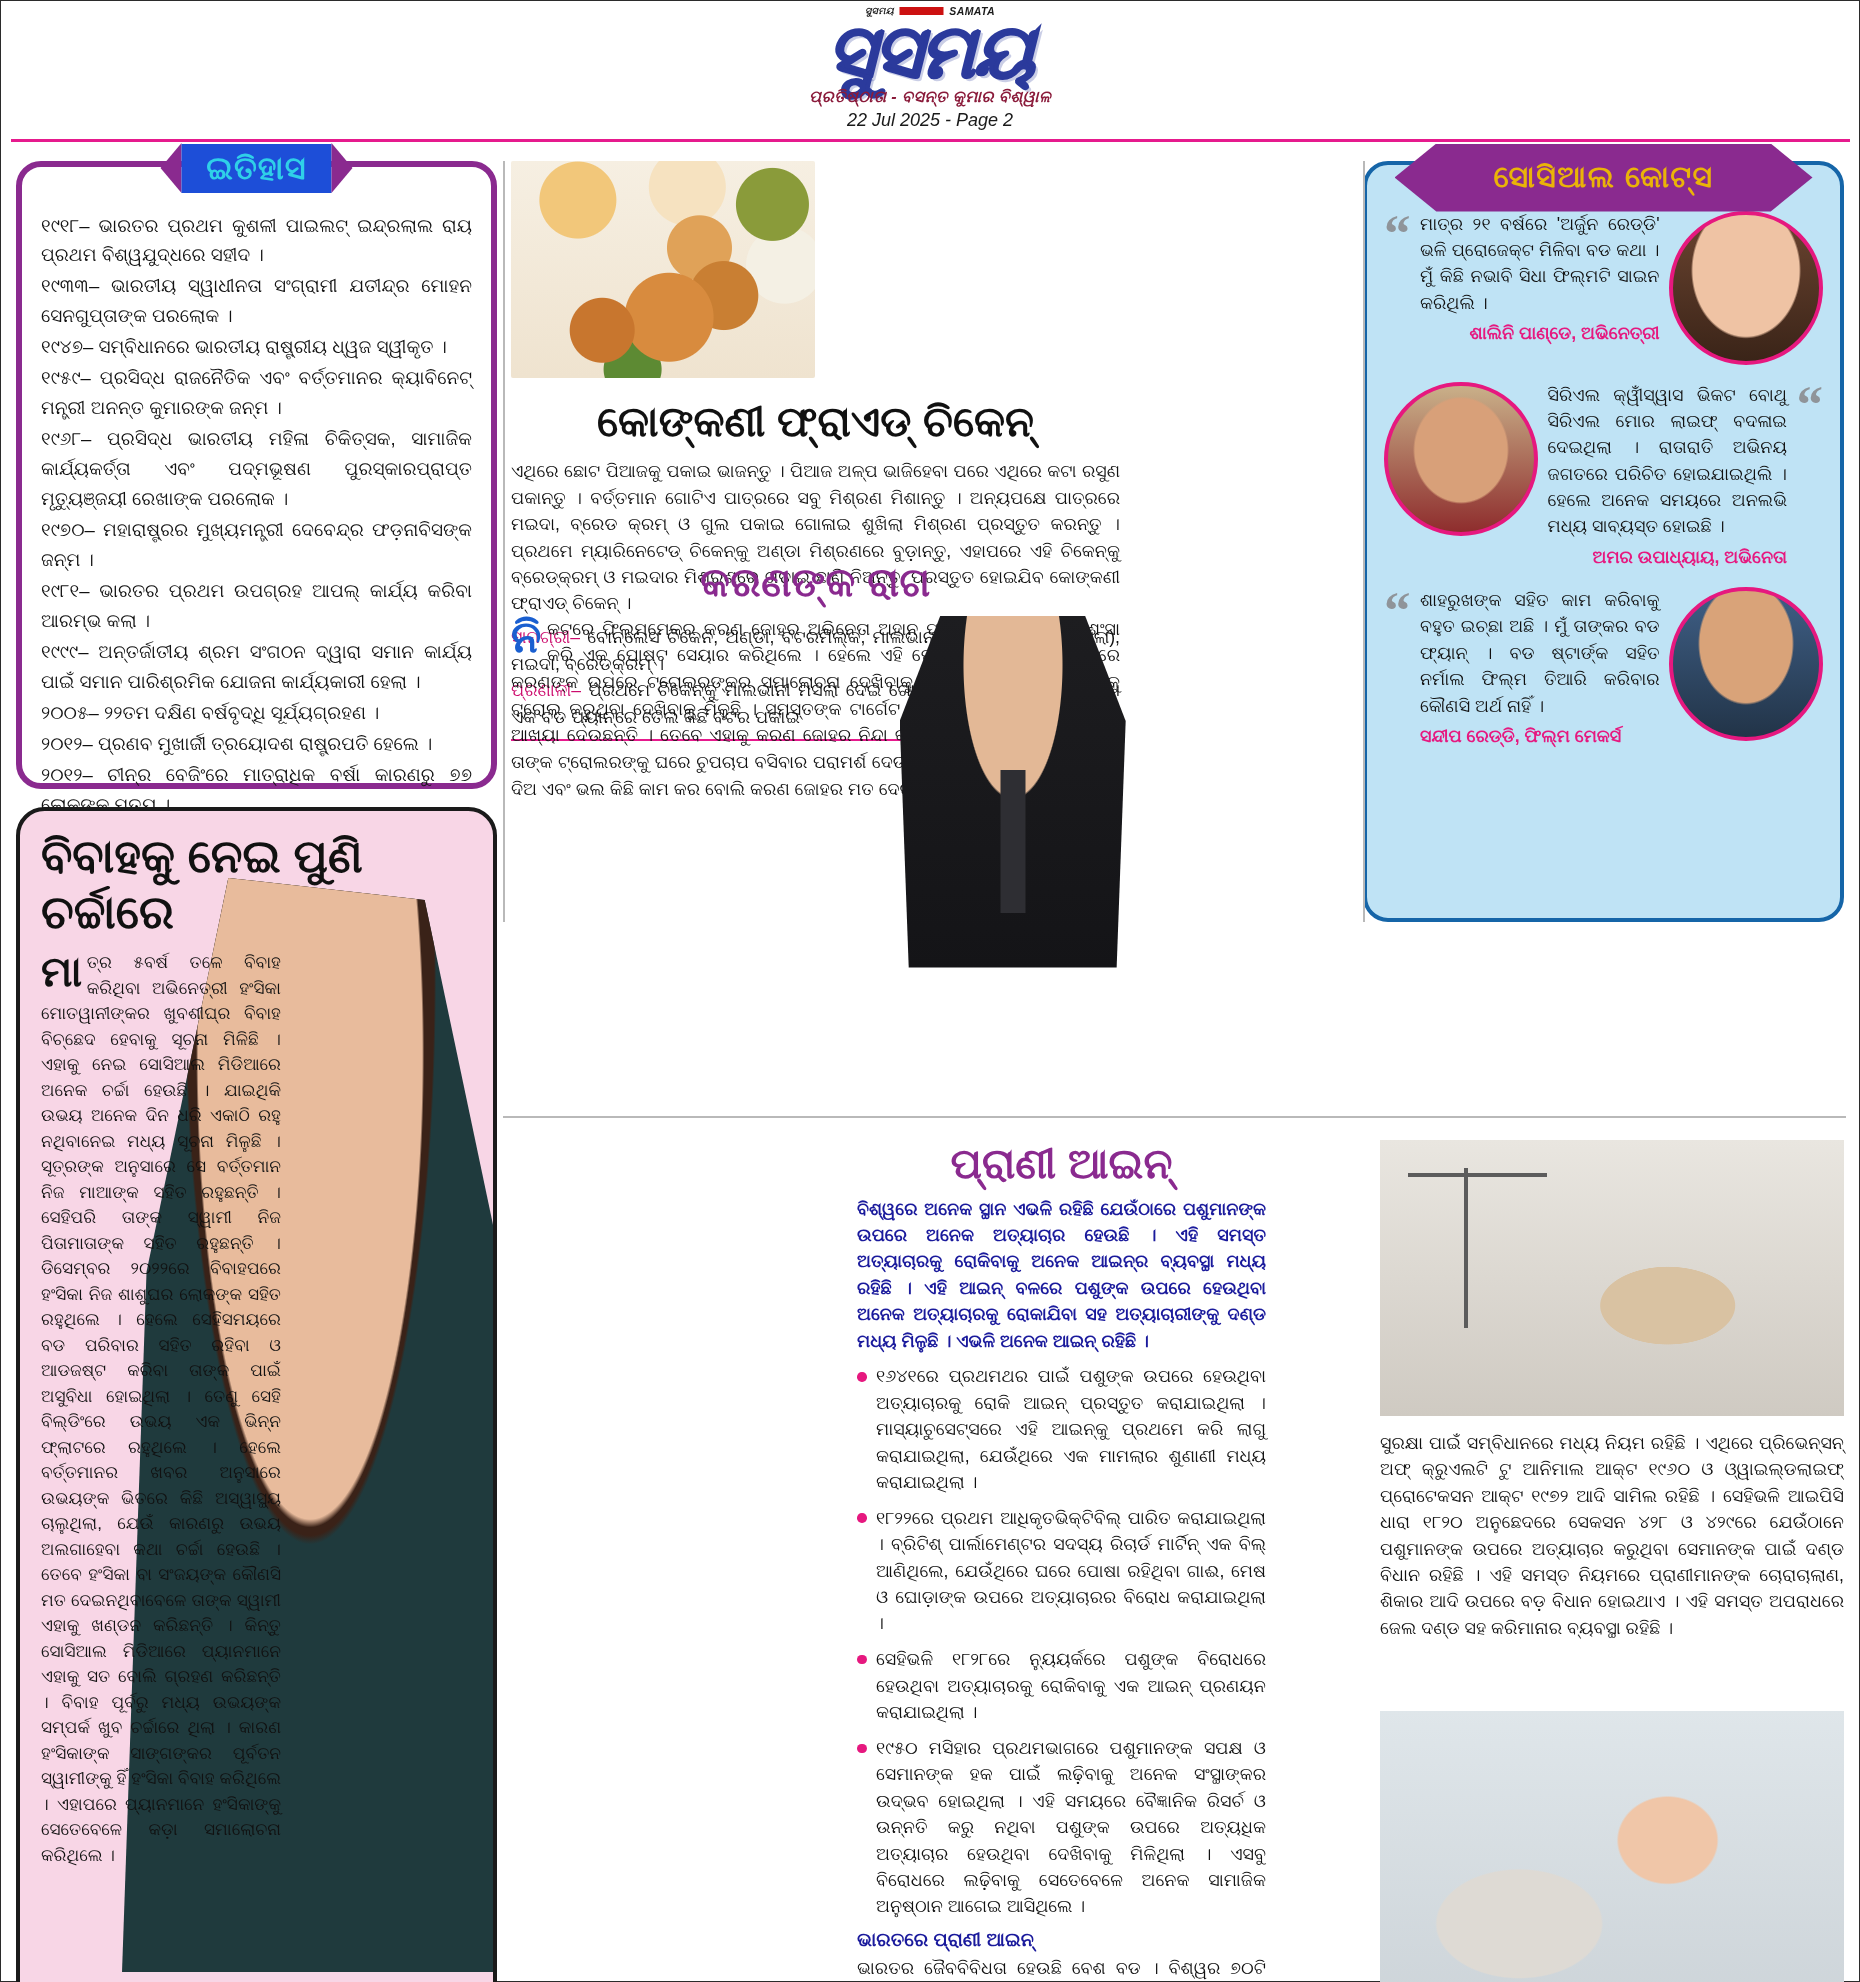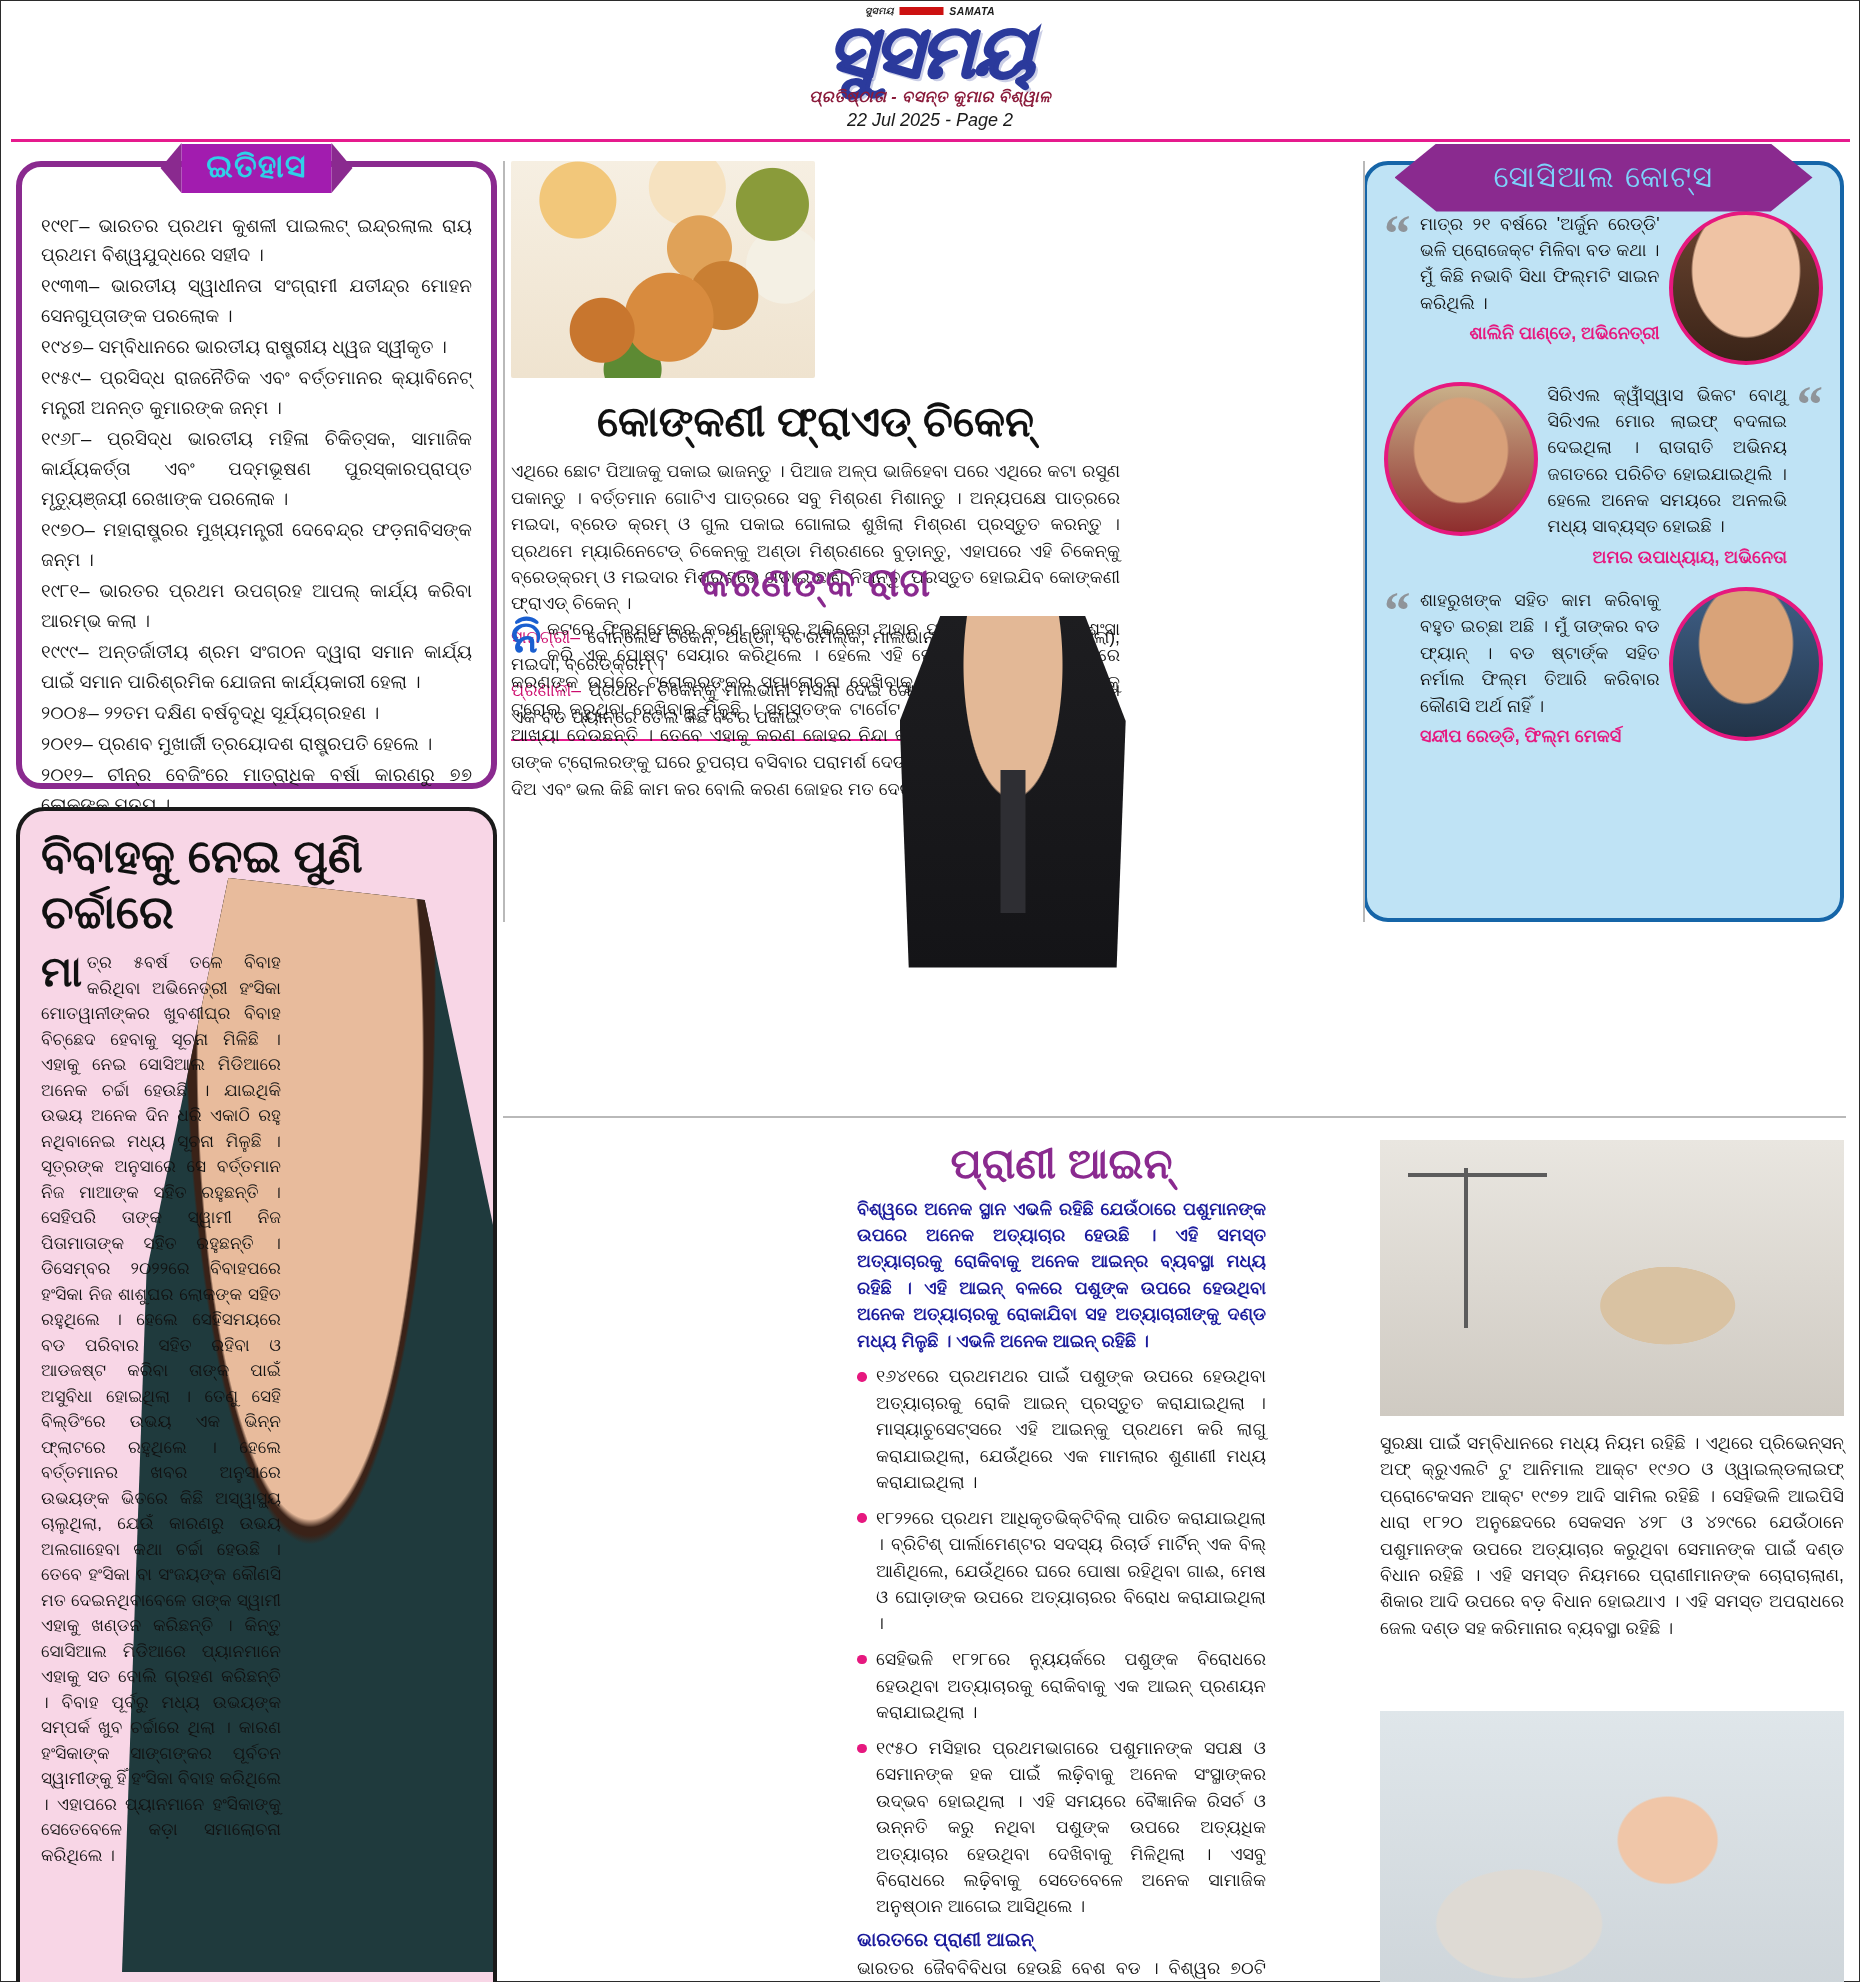--- a/index.html
+++ b/index.html
@@ -77,25 +77,24 @@
     border-radius: 25px;
     background: #fff;
     padding: 44px 19px 13.3px 19px;
   }
   .ribbon {
     position:absolute; top:-23px; left:50%; transform:translateX(-50%);
     height: 49px; min-width: 399px;
     display:flex; align-items:center; justify-content:center;
   }
   .ribbon .mid {
-    background:#a21caf; height:49px; padding: 16px 25px;
+    background:#1d4ed8; height:49px; padding: 16px 25px;
     display:flex; align-items:center; justify-content:center;
     font-size:32px; font-weight:bold; color:#2fd0e8; letter-spacing:1px;
     white-space:nowrap;
-    font-family:Liberation Mono, monospace;
   }
   .ribbon .arrow-l, .ribbon .arrow-r {
     width:0; height:0;
     border-top: 25px solid transparent;
     border-bottom: 25px solid transparent;
   }
   .ribbon .arrow-l { border-right: 21px solid #8a2a8f; }
   .ribbon .arrow-r { border-left: 21px solid #8a2a8f; }
   .hist-list { font-size: 18.5px; line-height: 1.62; color:#111; text-align: justify; }
   .hist-list li { list-style:none; margin-bottom: 1px; }
@@ -191,21 +190,21 @@
     border: 4.8px solid #1565a8;
     border-radius: 25px;
     background: #bfe3f5;
     padding: 46px 17px 13.3px 17px;
   }
   .hexbanner {
     position:absolute; top:-21px; left:50%; transform:translateX(-50%);
     width: 418px; height: 68px; background:#8a2a8f;
     clip-path: polygon(10% 0, 90% 0, 100% 50%, 90% 100%, 10% 100%, 0 50%);
     display:flex; align-items:center; justify-content:center;
-    font-size: 30px; font-weight:normal; color:#7dd3fc; letter-spacing:1.4px;
+    font-size: 30px; font-weight:bold; color:#eab308; letter-spacing:1.4px;
   }
   .quote {
     display:flex; gap: 9.5px; align-items:flex-start; margin-bottom: 17px;
   }
   .quote.rev { flex-direction: row-reverse; }
   .qmark {
     font-size: 53px; font-weight:bold; color:#8f9499; line-height:.6;
     flex:none; padding-top: 7.6px; font-family:"Liberation Serif", serif;
   }
   .qtext { flex:1; font-size: 17.6px; line-height:1.5; color:#111; text-align:justify; }

